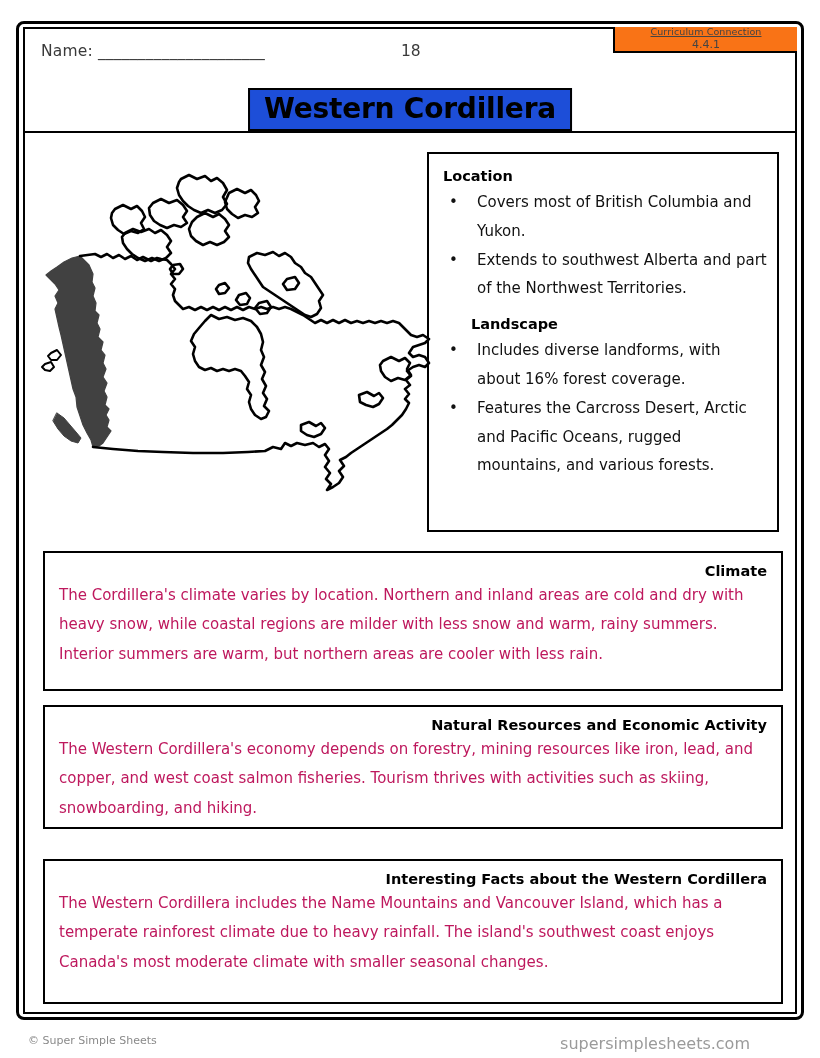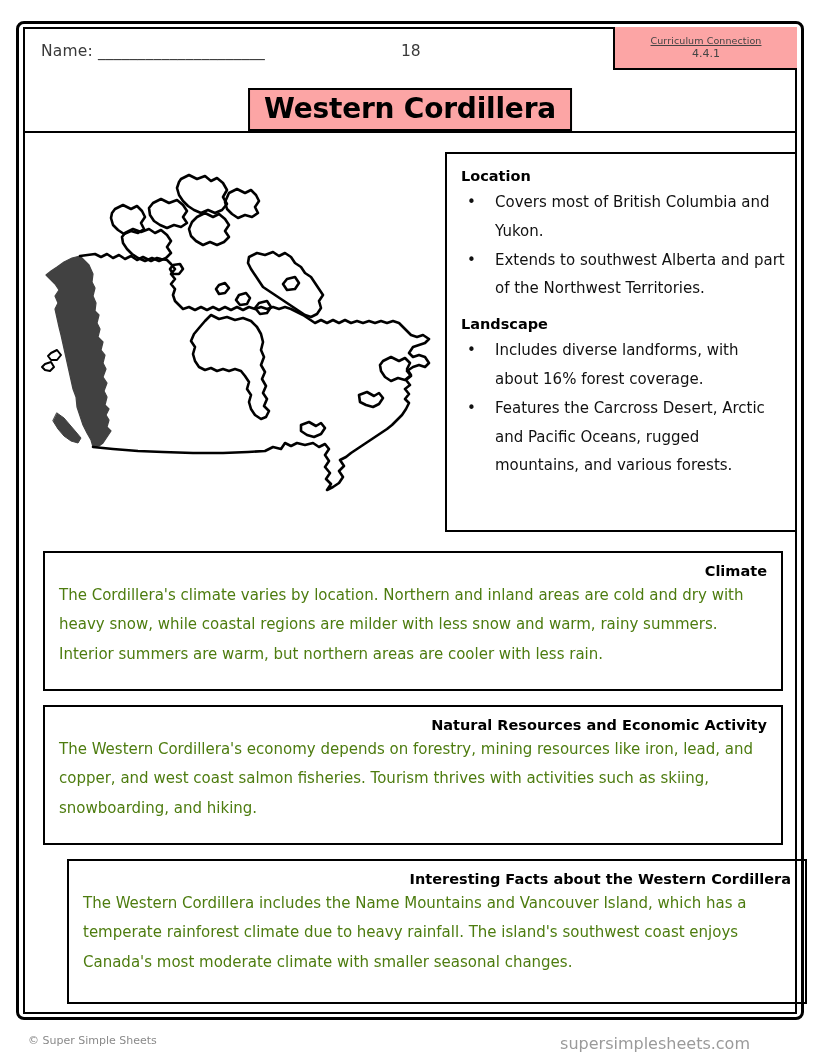--- a/index.html
+++ b/index.html
@@ -70,22 +70,22 @@
     left: 378px;
     top: 15px;
     font-size: 15.5px;
     color: #3a3a3a;
   }
   .curriculum-box {
     position: absolute;
     right: 0;
     top: 0;
     width: 184px;
-    height: 43px;
-    background: #fca5a5;
+    height: 26px;
+    background: #f97316;
     border-left: 2px solid #000;
     border-bottom: 2px solid #000;
     box-sizing: border-box;
     display: flex;
     flex-direction: column;
     align-items: center;
     justify-content: center;
     line-height: 1.25;
   }
   .curriculum-title {
@@ -115,21 +115,21 @@
     height: 2px;
     background: #000;
   }
   .title-box {
     position: absolute;
     left: 50%;
     transform: translateX(-50%);
     top: 4px;
     padding: 4px 14px 6px 14px;
     border: 2px solid #000;
-    background: #fca5a5;
+    background: #1d4ed8;
     z-index: 2;
   }
   .title-text {
     font-size: 28px;
     font-weight: bold;
     letter-spacing: -0.2px;
     white-space: nowrap;
     line-height: 1.05;
   }
 
@@ -139,34 +139,34 @@
     left: 10px;
     top: 130px;
     width: 400px;
     height: 370px;
   }
   .map-wrap svg { display: block; width: 100%; height: 100%; }
 
   
   .info-box {
     position: absolute;
-    left: 422px;
+    left: 404px;
     top: 125px;
     width: 352px;
     height: 380px;
     border: 2px solid #000;
     box-sizing: border-box;
     padding: 14px 10px 10px 14px;
   }
   .info-heading {
     font-size: 14.5px;
     font-weight: bold;
     margin: 0 0 4px 0;
   }
-  .info-heading.second { margin-top: 13px; }
+  .info-heading.second { margin-top: 13px; margin-left: 28px; }
   .bullet-list { margin: 0; padding: 0; list-style: none; }
   .bullet-item {
     position: relative;
     padding-left: 34px;
     font-size: 15px;
     line-height: 1.92;
     color: #111;
   }
   .bullet-dot {
     position: absolute;
@@ -187,26 +187,26 @@
   }
   .panel-heading {
     font-size: 14.5px;
     font-weight: bold;
     margin: 0 0 2px 0;
     text-align: right;
   }
   .panel-body {
     font-size: 15px;
     line-height: 1.95;
-    color: #4d7c0f;
+    color: #be185d;
     margin: 0;
   }
   #panel-climate   { top: 524px; height: 140px; }
-  #panel-resources { top: 678px; height: 140px; }
-  #panel-facts     { top: 832px; height: 145px; margin-left: 24px; }
+  #panel-resources { top: 678px; height: 124px; }
+  #panel-facts     { top: 832px; height: 145px; }
 
   
   .footer {
     position: absolute;
     left: 0;
     top: 1030px;
     width: 778px;
     height: 28px;
   }
   .footer-left {

